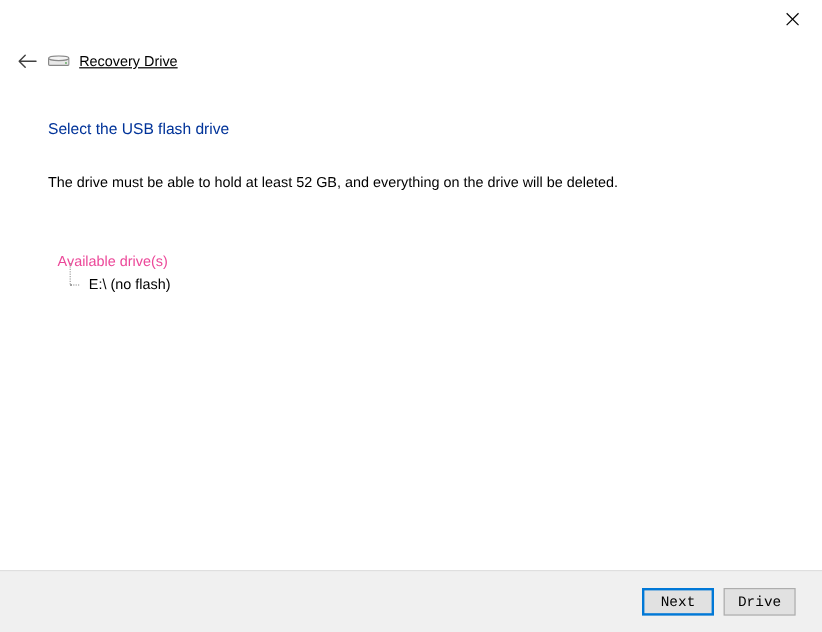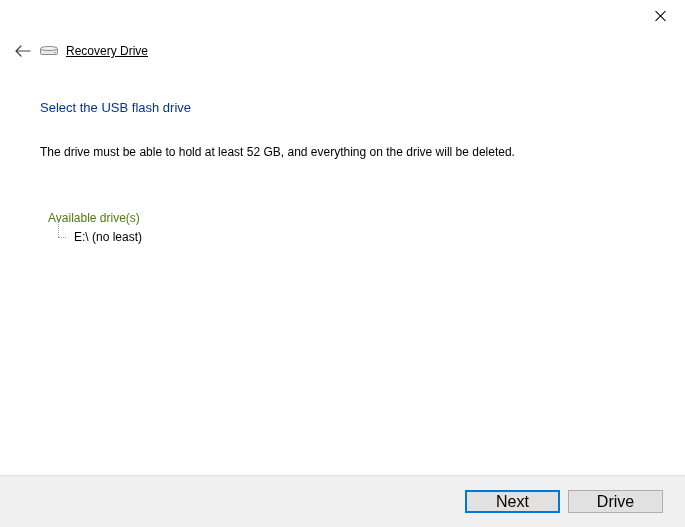--- a/index.html
+++ b/index.html
@@ -82,21 +82,21 @@
       font-size: 12px;
       color: #000;
       margin-bottom: 50px;
     }
 
     .tree {
       margin-left: 8px;
     }
     .tree-root {
       font-size: 12px;
-      color: #4d7c0f;
+      color: #ec4899;
       line-height: 18px;
     }
     .tree-children {
       margin-left: 10px;
       margin-top: 1px;
     }
     .tree-item {
       position: relative;
       padding-left: 14px;
       line-height: 18px;
@@ -141,24 +141,24 @@
       height: 52px;
       border-top: 1px solid #dfdfdf;
       background: #f0f0f0;
       display: flex;
       justify-content: flex-end;
       align-items: center;
       gap: 8px;
       padding-right: 22px;
     }
     .btn {
-      width: 95px;
+      width: 60px;
       height: 23px;
-      font-family: Liberation Sans, sans-serif;
-      font-size: 16px;
+      font-family: Liberation Mono, monospace;
+      font-size: 12px;
       background: #e1e1e1;
       border: 1px solid #adadad;
       cursor: pointer;
     }
     .btn.primary {
       border: 2px solid #0078d7;
       background: #e1e1e1;
     }
   </style>
 </head>
@@ -184,21 +184,21 @@
   <span class="app-title">Recovery Drive</span>
 </div>
 
 <div class="content">
   <h1 class="heading">Select the USB flash drive</h1>
   <p class="instruction">The drive must be able to hold at least 52 GB, and everything on the drive will be deleted.</p>
 
   <div class="tree">
     <div class="tree-root">Available drive(s)</div>
     <div class="tree-children" id="tree-children">
-        <div class="tree-item"><span class="tree-item-label">E:\ (no least)</span></div>
+        <div class="tree-item"><span class="tree-item-label">E:\ (no flash)</span></div>
       </div>
   </div>
 </div>
 
 <div class="footer">
   <button class="btn primary">Next</button>
   <button class="btn">Drive</button>
 </div>
 
 </body></html>

